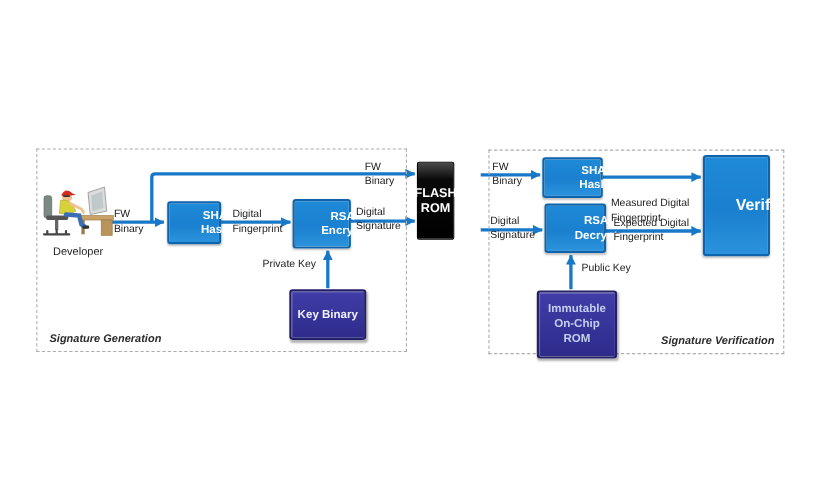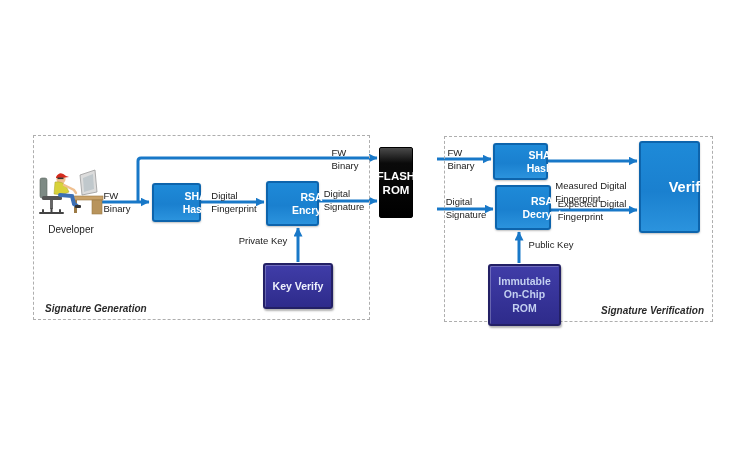--- a/index.html
+++ b/index.html
@@ -108,21 +108,21 @@
     <path d="M28,17 L38,22 L40,25" stroke="#f0c090" stroke-width="2.4" fill="none" stroke-linecap="round"></path>
     <path d="M24,27 L36,28 L38,36 L41,38" stroke="#3b6fb5" stroke-width="4" fill="none" stroke-linecap="round"></path>
     <rect x="39" y="37" width="6" height="3" rx="1" fill="#333"></rect>
   </svg>
   <span class="dev-label" style="left:71px;top:229px;">Developer</span>
 
   <div class="node blue" style="left:152px;top:183px;width:49px;height:39px;">SHA
 Hash</div>
   <div class="node blue" style="left:266px;top:181px;width:53px;height:45px;">RSA
 Encrypt</div>
-  <div class="node indigo kv-text" style="left:263px;top:263px;width:70px;height:46px;">Key Verify</div>
+  <div class="node indigo kv-text" style="left:263px;top:263px;width:70px;height:46px;">Key Binary</div>
   <div class="node black" style="left:379px;top:147px;width:34px;height:71px;">FLASH
 ROM</div>
   <div class="node blue" style="left:493px;top:143px;width:55px;height:37px;">SHA
 Hash</div>
   <div class="node blue" style="left:495px;top:185px;width:56px;height:45px;">RSA
 Decrypt</div>
   <div class="node indigo rom-text" style="left:488px;top:264px;width:73px;height:62px;">Immutable
 On-Chip
 ROM</div>
   <div class="node blue verify-node" style="left:639px;top:141px;width:61px;height:92px;">Verify</div>

